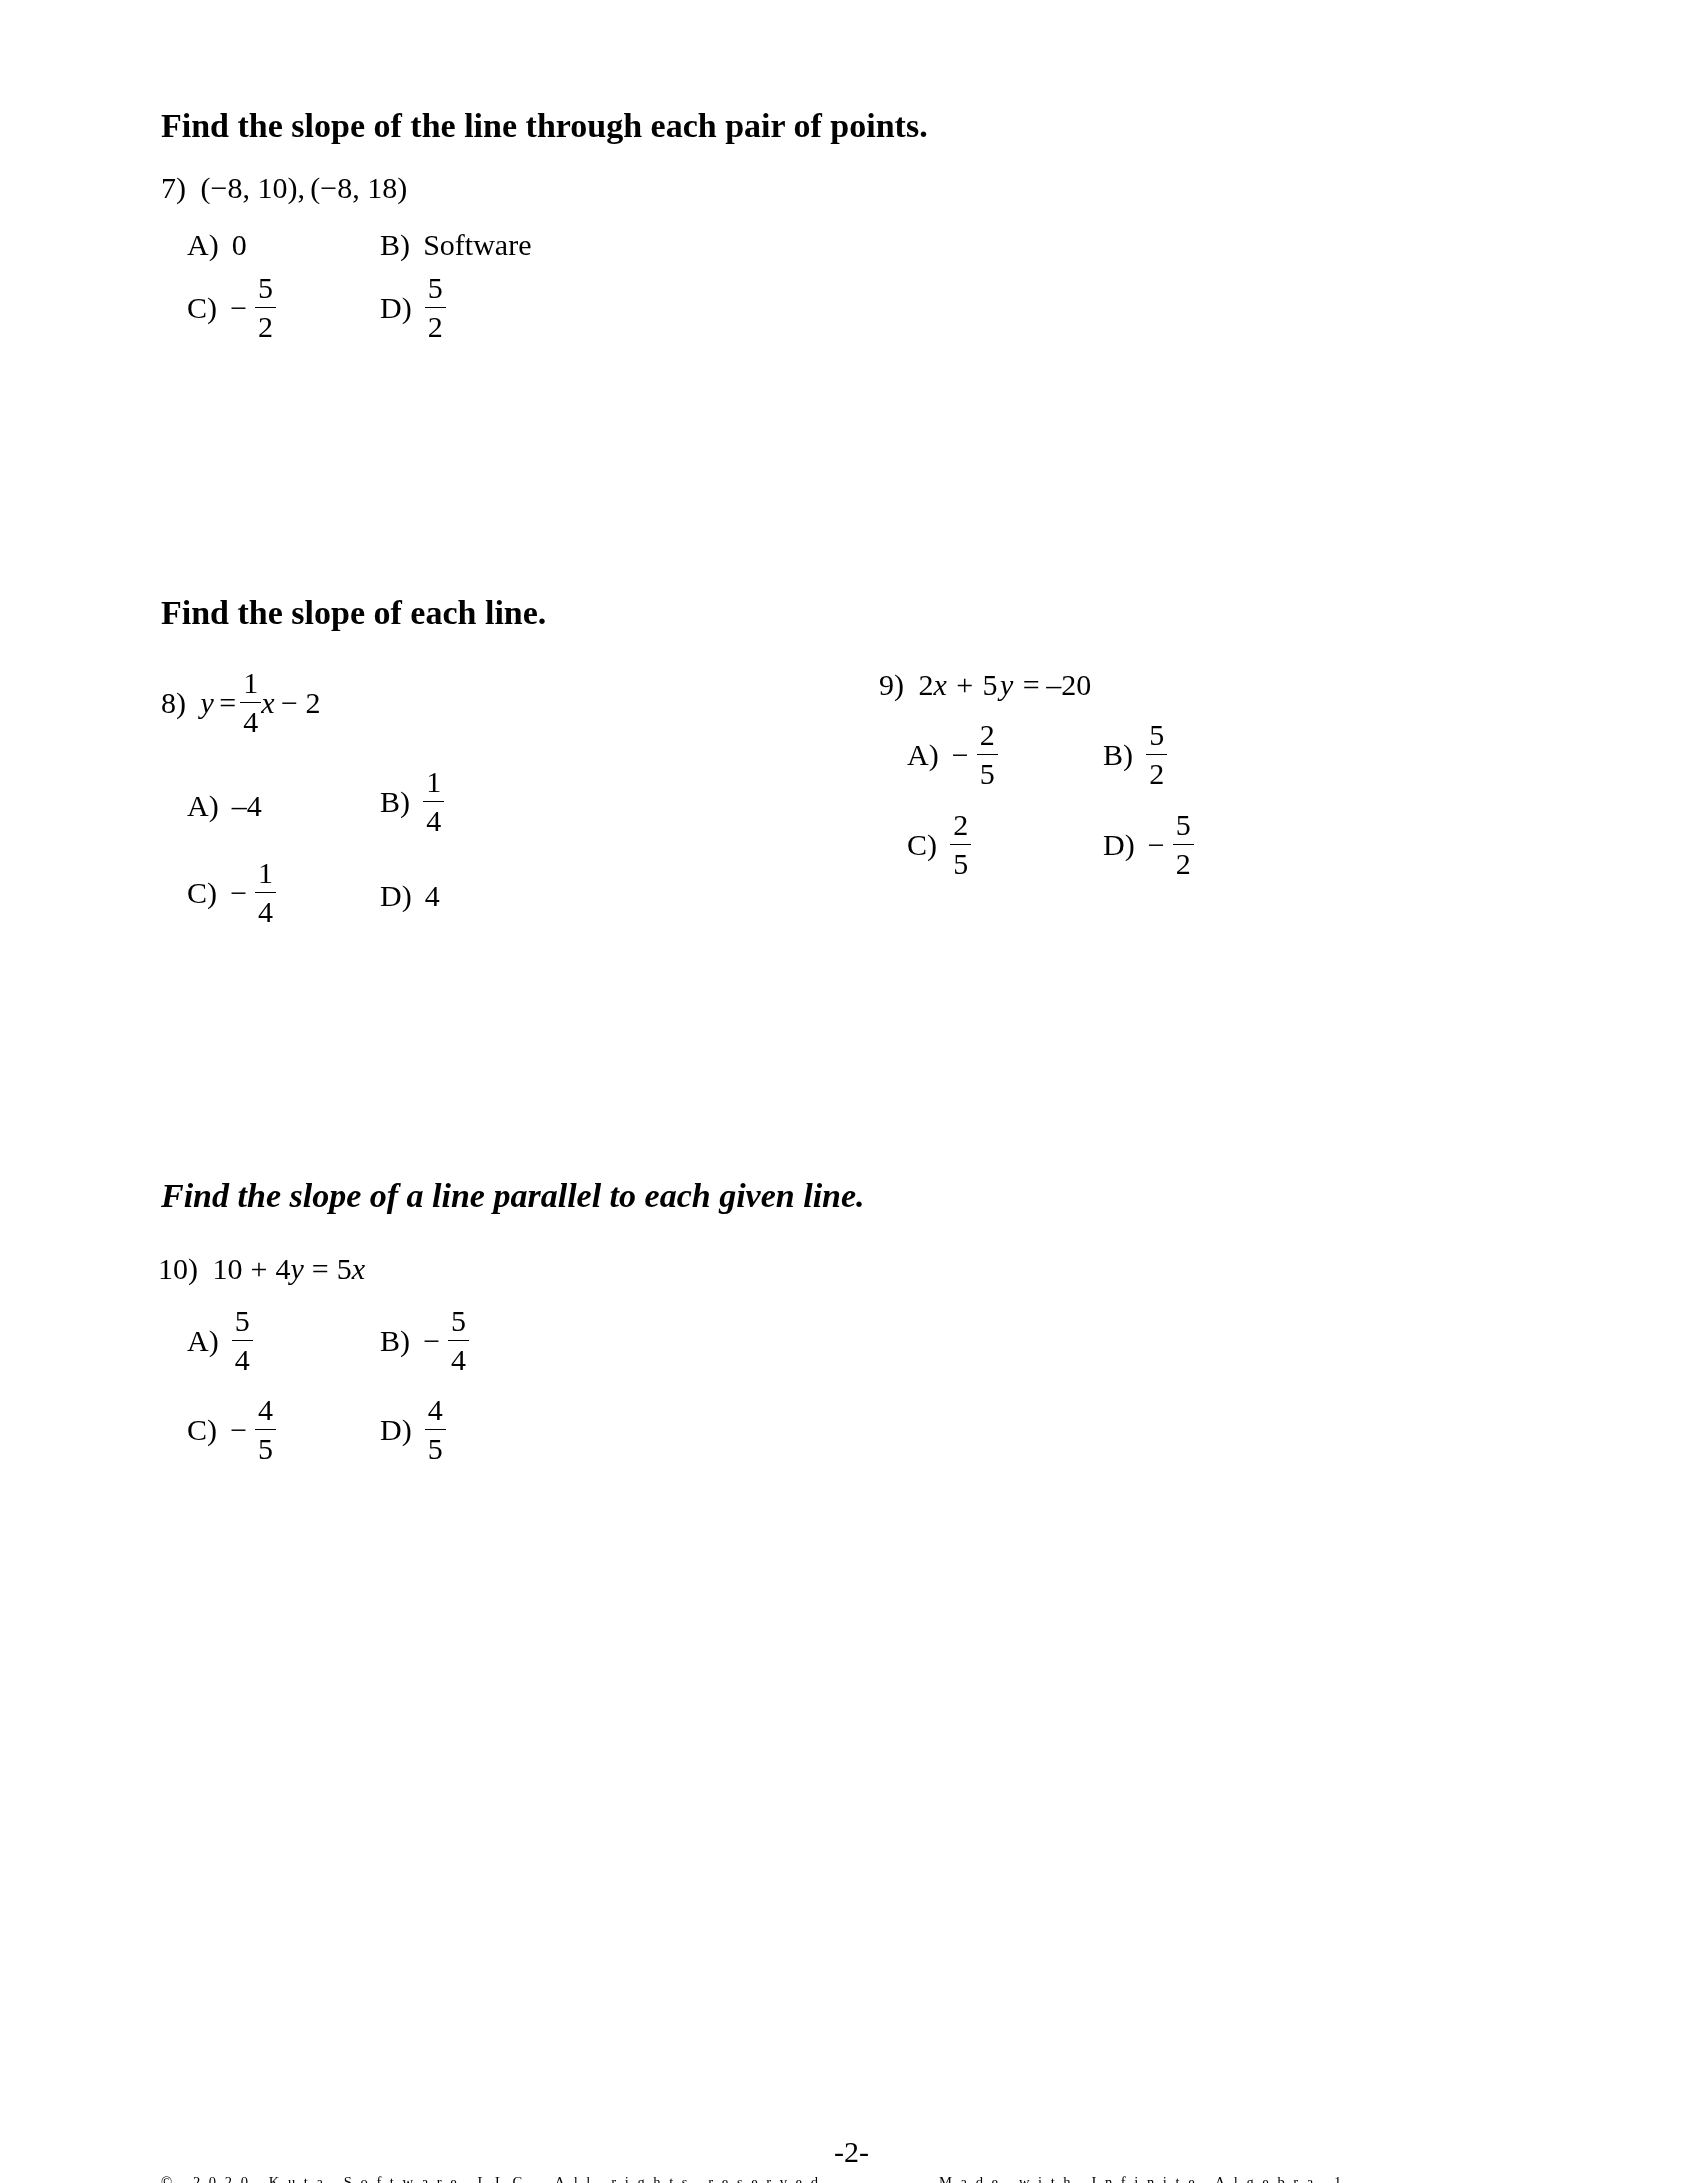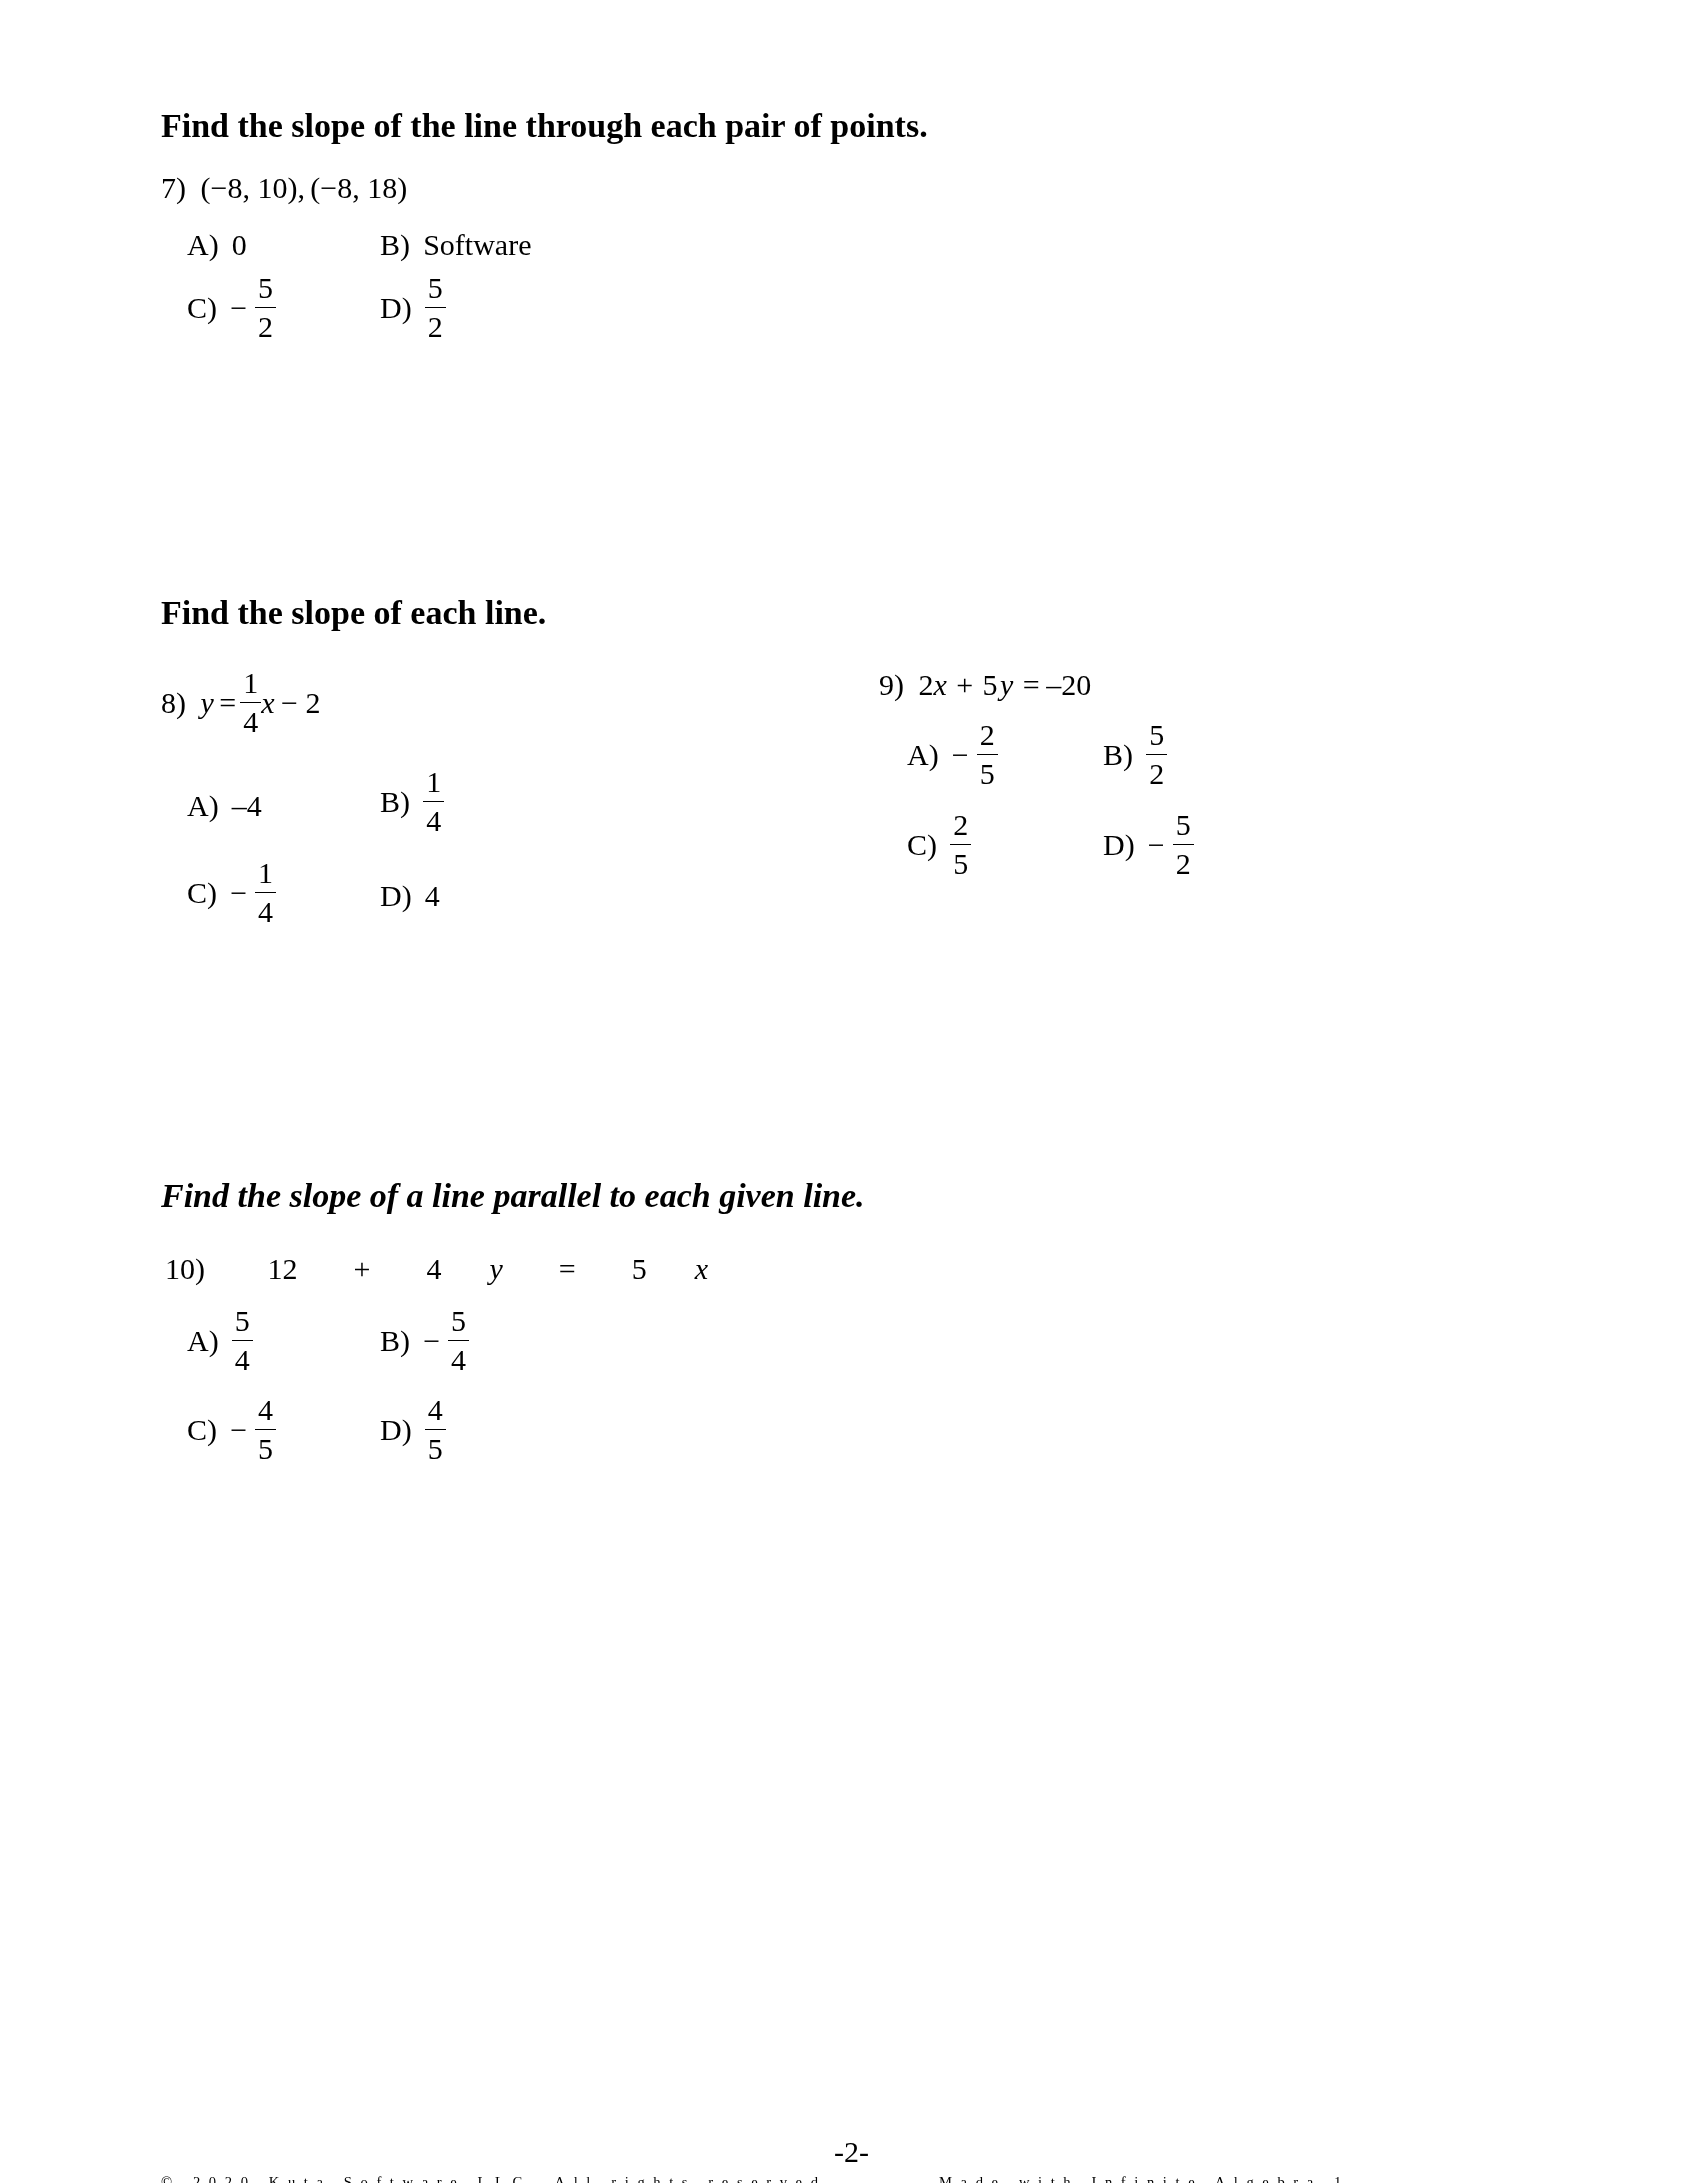--- a/index.html
+++ b/index.html
@@ -140,23 +140,23 @@
   <span class="neg">−</span>
   <span class="frac">
     <span class="n">5</span>
     <span class="bar"></span>
     <span class="d">2</span>
   </span>
 </div>
 
 <div class="abs title" style="left:161px; top:1179px;font-style:italic;">Find the slope of a line parallel to each given line.</div>
 
-<div class="abs q" style="left:165px; top:1254px;gap:48px;">
+<div class="abs q" style="left:158px; top:1254px;">
   <span class="num">10)</span>
-  <span style="margin-right:8px;">12</span>
+  <span style="margin-right:8px;">10</span>
   <span style="margin-right:8px;">+</span>
   <span>4</span>
     <span class="ital" style="margin-right:8px;">y</span>
   <span style="margin-right:8px;">=</span>
   <span>5</span>
     <span class="ital">x</span>
 </div>
 
 <div class="abs opt" style="left:187px; top:1306px;">
   <span class="lbl">A)</span>

